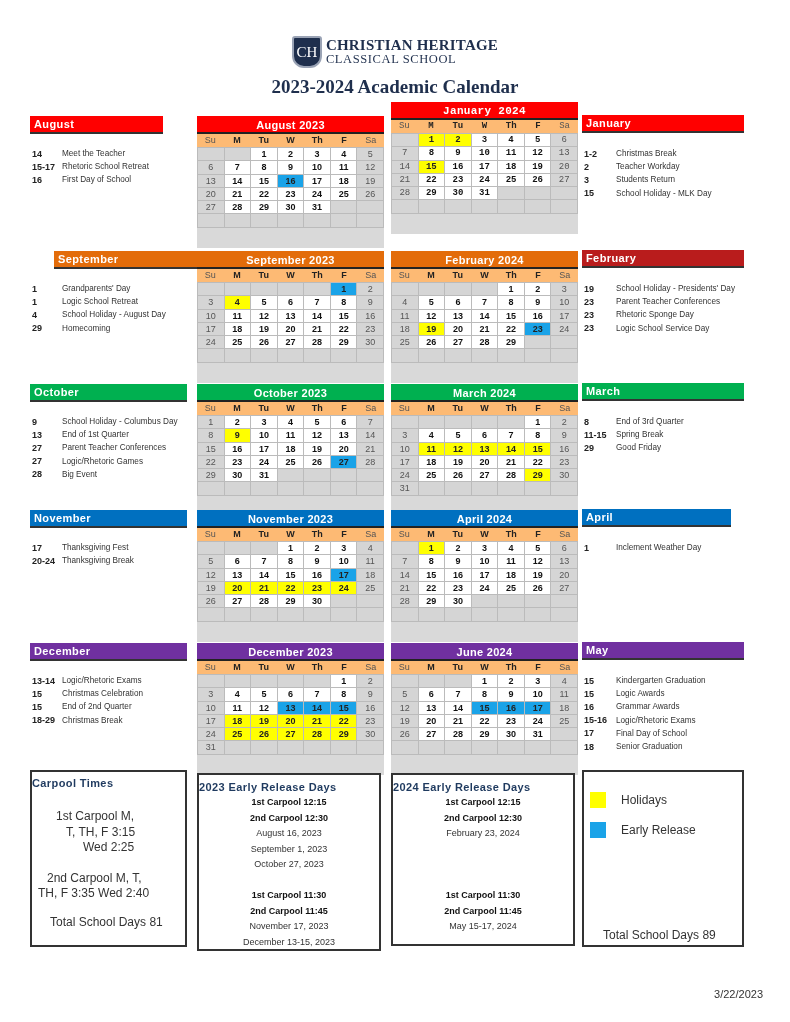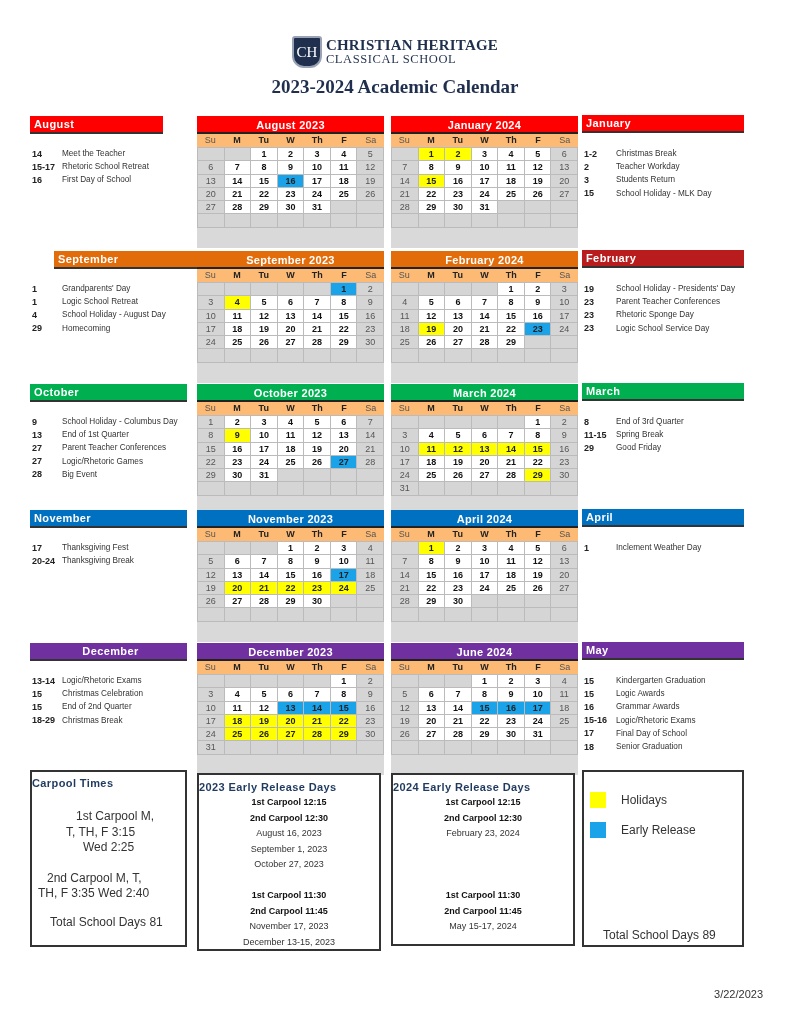--- a/index.html
+++ b/index.html
@@ -123,21 +123,21 @@
           <div class="cell"></div>
           <div class="cell"></div>
           <div class="cell"></div>
           <div class="cell"></div>
           <div class="cell"></div>
           <div class="cell"></div>
         </div>
         <div class="pad" style="height:20px"></div>
       </div>
     </div>
-    <div class="cal" style="left:391px;top:116px;">
+    <div class="cal" style="left:391px;top:102px;font-family:Liberation Mono, monospace;">
       <div class="ch" style="background:#ff0000;">January 2024</div>
       <div class="grid">
         <div class="dow">
           <span class="we">Su</span>
           <span class="">M</span>
           <span class="">Tu</span>
           <span class="">W</span>
           <span class="">Th</span>
           <span class="">F</span>
           <span class="we">Sa</span>
@@ -642,28 +642,28 @@
           <div class="cell"></div>
           <div class="cell"></div>
           <div class="cell"></div>
           <div class="cell"></div>
           <div class="cell"></div>
           <div class="cell"></div>
         </div>
         <div class="pad" style="height:20px"></div>
       </div>
     </div>
-    <div class="sec-head" style="left:582px;top:509px;width:162px;background:#0070c0;">April</div>
+    <div class="sec-head" style="left:582px;top:509px;width:149px;background:#0070c0;">April</div>
     <div class="events right" style="left:584px;top:541px;width:165px;">
       <div class="ev">
         <span class="d">1</span>
         <span>Inclement Weather Day</span>
       </div>
     </div>
-    <div class="sec-head" style="left:30px;top:643px;width:157px;background:#7030a0;text-align:center;">December</div>
+    <div class="sec-head" style="left:30px;top:643px;width:157px;background:#7030a0;">December</div>
     <div class="events left" style="left:32px;top:674px;width:160px;">
       <div class="ev">
         <span class="d">13-14</span>
         <span>Logic/Rhetoric Exams</span>
       </div>
       <div class="ev">
         <span class="d">15</span>
         <span>Christmas Celebration</span>
       </div>
       <div class="ev">
@@ -818,21 +818,21 @@
       <div class="ev">
         <span class="d">18</span>
         <span>Senior Graduation</span>
       </div>
     </div>
   </div>
 
 <div class="box" style="left:30px;top:770px;width:157px;height:177px;">
   <div class="box-title" style="margin-top:5px;">Carpool Times</div>
   <div style="font-size:12px;color:#333;margin-top:20px;line-height:15.5px;">
-    <div style="padding-left:44px">1st Carpool M,</div>
+    <div style="padding-left:24px">1st Carpool M,</div>
     <div style="padding-left:34px">T, TH, F 3:15</div>
     <div style="padding-left:51px">Wed 2:25</div>
   </div>
   <div style="font-size:12px;color:#333;margin-top:15px;line-height:15.5px;">
     <div style="padding-left:15px">2nd Carpool M, T,</div>
     <div style="padding-left:6px">TH, F 3:35 Wed 2:40</div>
   </div>
   <div style="font-size:12px;color:#333;margin-top:13px;padding-left:18px;">Total School Days 81</div>
 </div>
 

